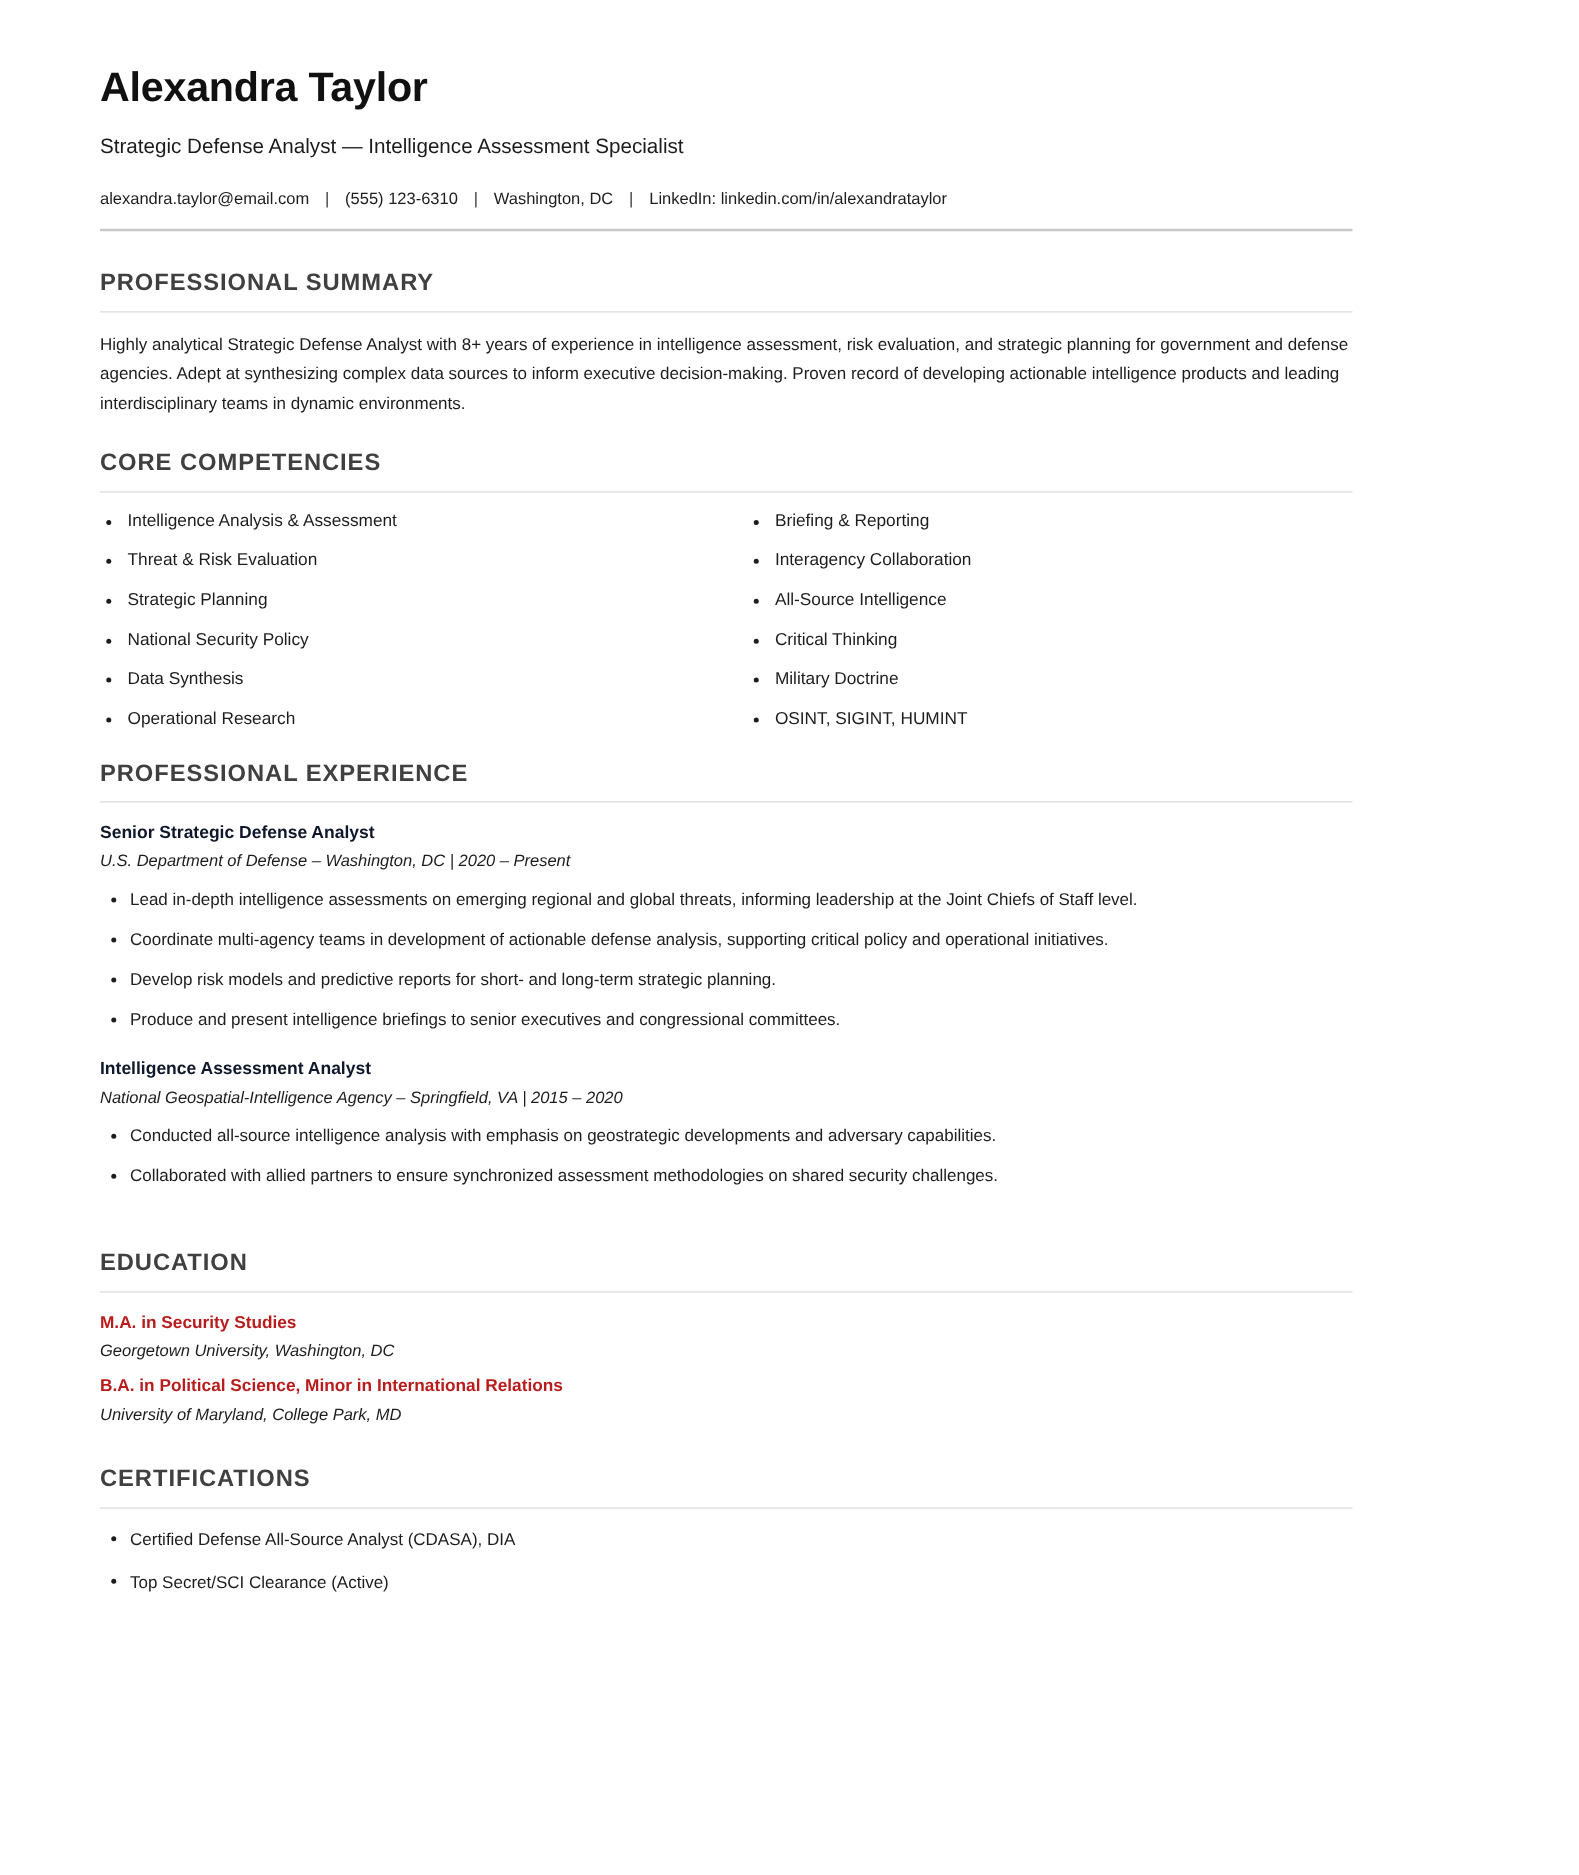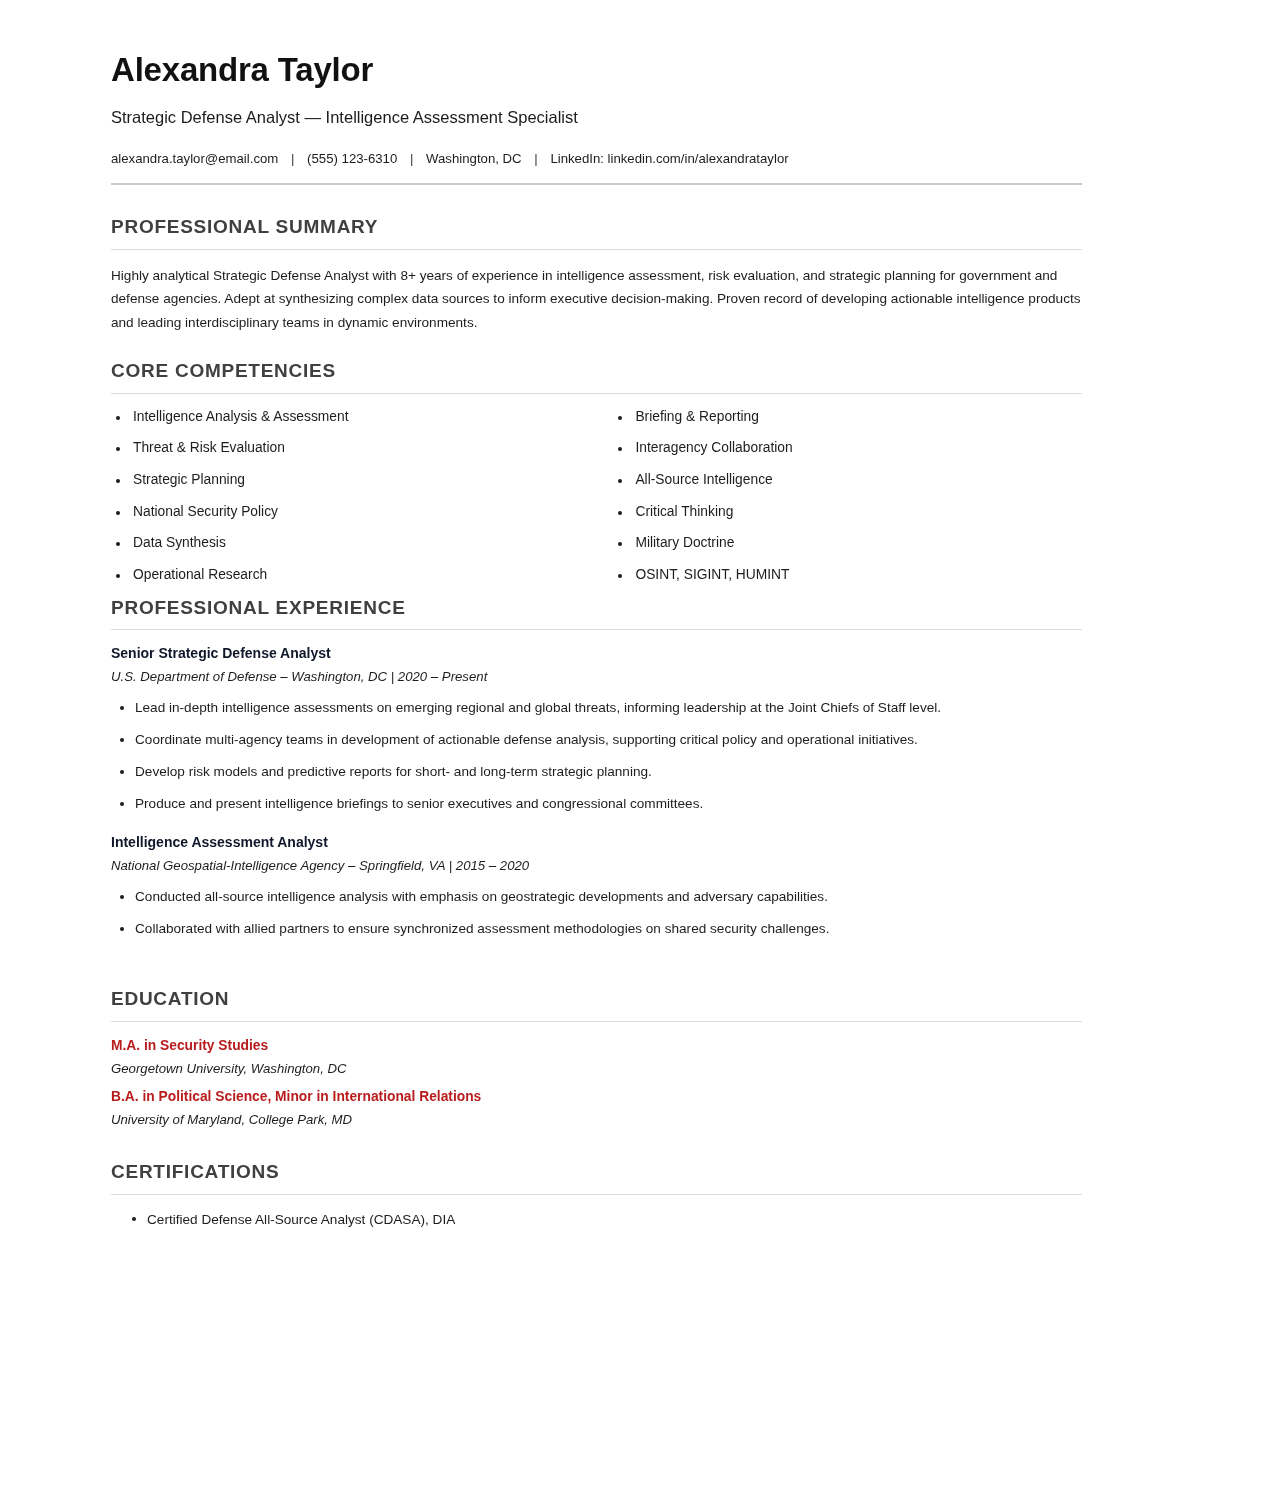--- a/index.html
+++ b/index.html
@@ -13,21 +13,21 @@
     min-height: 1500px;
     font-family: "Liberation Sans", sans-serif;
     color: #1a1a1a;
     -webkit-font-smoothing: antialiased;
   }
   .page {
     width: 1263px;
     min-height: 1500px;
     box-sizing: border-box;
     background: #ffffff;
-    padding: 52px 181px 0 111px;
+    padding: 52px 181px 0 80px;
   }
 
   
   .resume-name {
     font-size: 33px;
     font-weight: bold;
     letter-spacing: -0.2px;
     line-height: 1.1;
     margin: 0 0 19px 0;
     color: #111111;
@@ -81,21 +81,21 @@
     line-height: 1.72;
     color: #1d1d1d;
     margin: 0 0 26px 0;
     text-align: left;
   }
 
   
   .competency-columns {
     display: flex;
     gap: 16px;
-    margin: 0 0 12px 0;
+    margin: 0 0 24px 0;
   }
   .competency-col {
     width: 50%;
     box-sizing: border-box;
   }
   .competency-col.right {
     padding-left: 9px;
   }
   ul.bullets {
     list-style: none;
@@ -177,21 +177,21 @@
     line-height: 1.45;
     margin: 0 0 9px 0;
   }
   .edu-entry:last-child .edu-school { margin-bottom: 0; }
 
   .spacer-education { height: 30px; }
   .spacer-certs { height: 26px; }
 
   ul.cert-bullets {
     list-style: none;
-    margin: 12px;
+    margin: 0;
     padding: 0;
   }
   ul.cert-bullets li {
     position: relative;
     font-size: 13.6px;
     line-height: 1.6;
     color: #1d1d1d;
     padding-left: 24px;
     margin: 0 0 13px 0;
   }
@@ -300,16 +300,17 @@
     </div>
   </div>
 
   <div class="spacer-certs"></div>
 
   <div class="section">
     <div class="section-title">CERTIFICATIONS</div>
     <div class="section-rule"></div>
     <ul class="cert-bullets">
       <li>Certified Defense All-Source Analyst (CDASA), DIA</li>
+      <li>Top Secret/SCI Clearance (Active)</li>
     </ul>
   </div>
 
 </div>
 
 </body></html>

